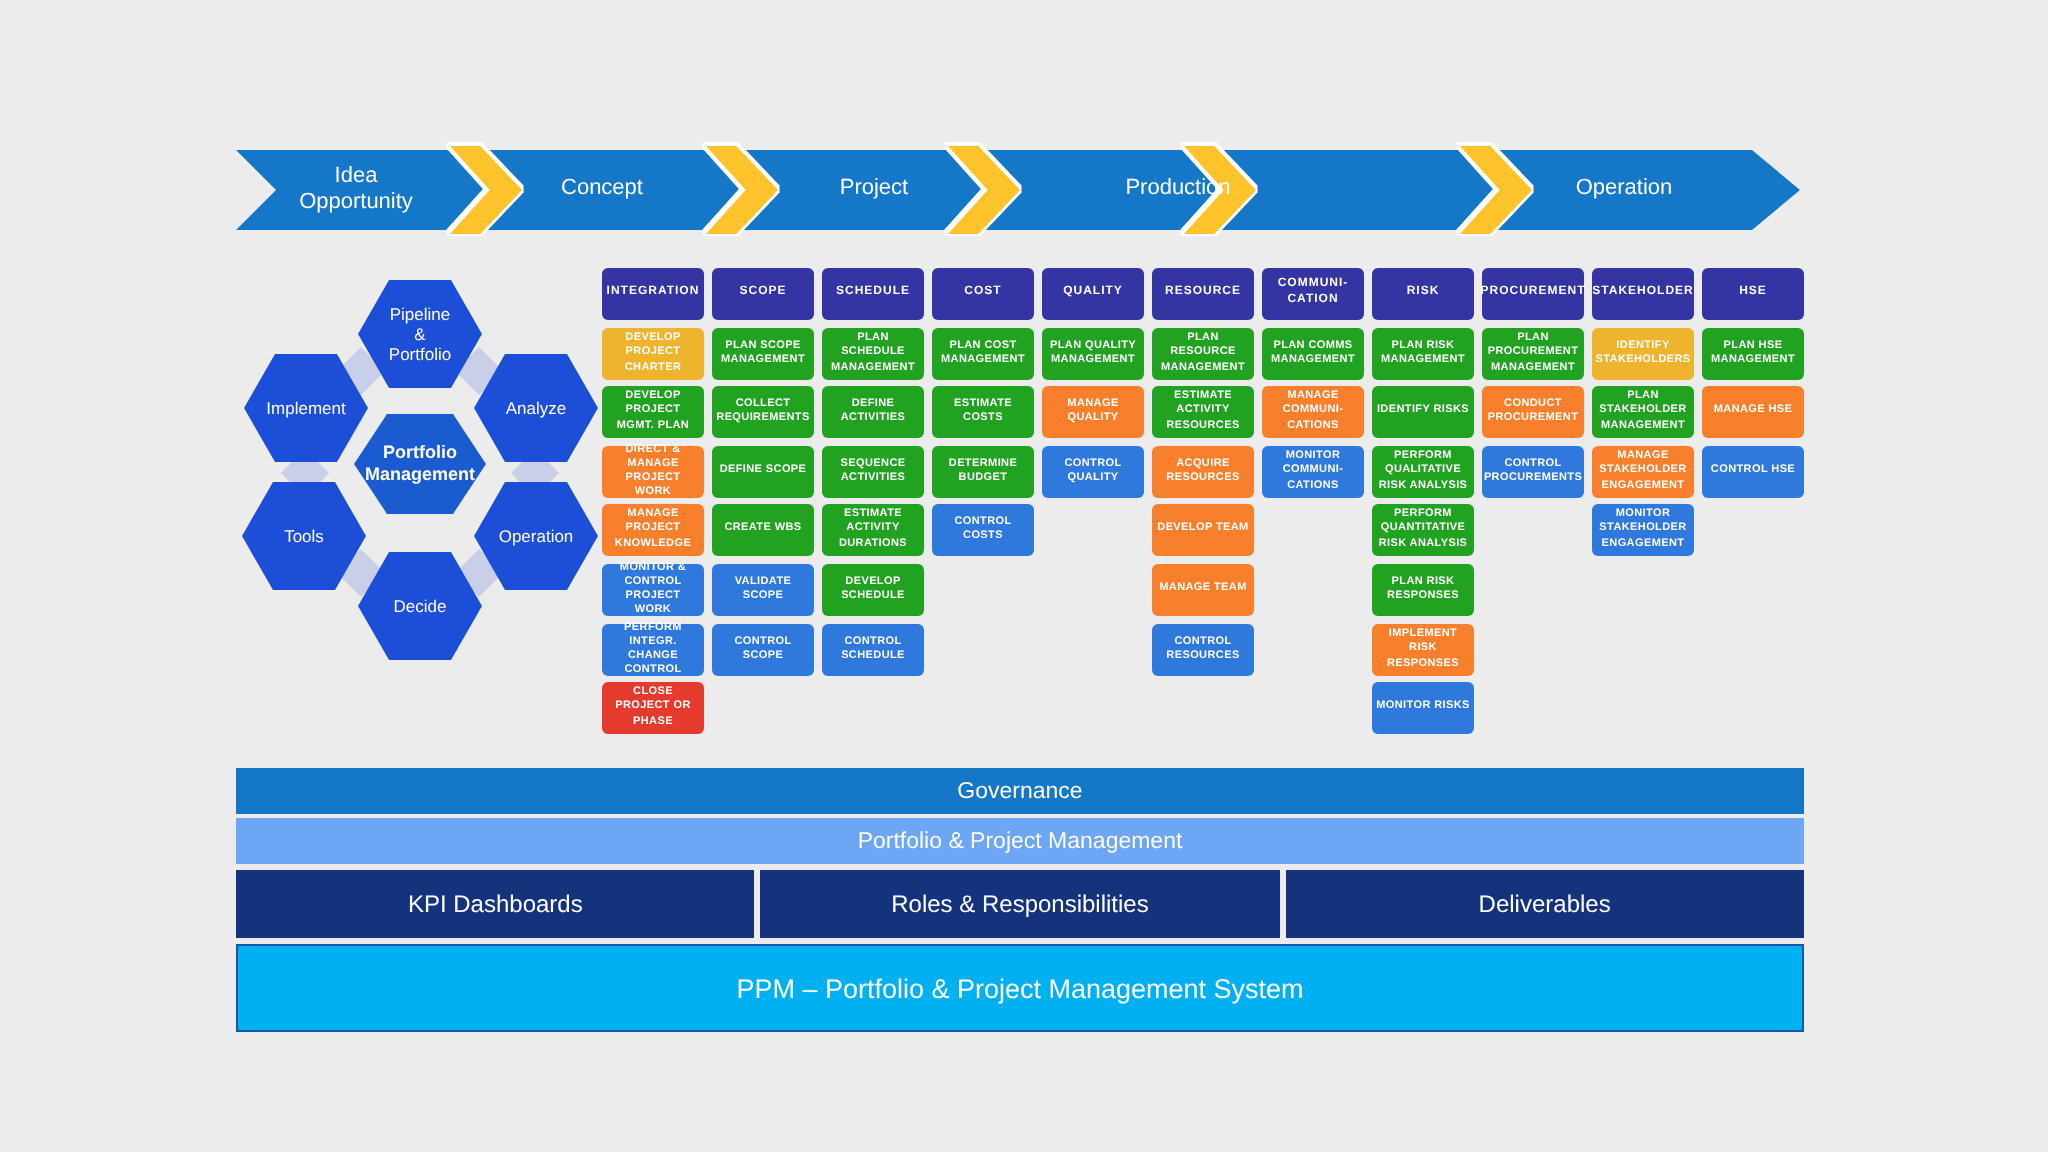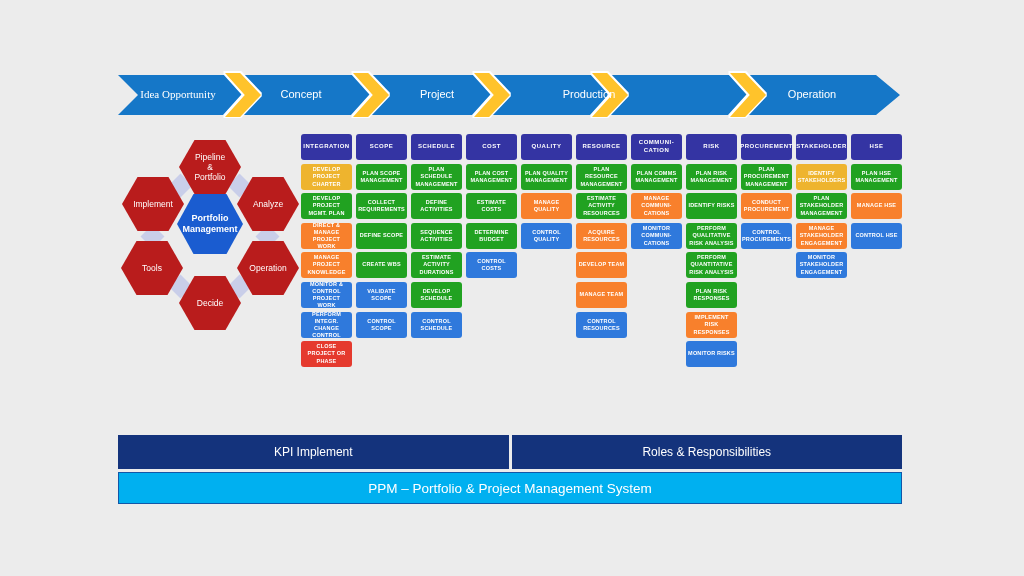--- a/index.html
+++ b/index.html
@@ -4,31 +4,31 @@
 <style>
   * { margin:0; padding:0; box-sizing:border-box; }
   body { background:#d8d8d8; font-family:"Liberation Sans", sans-serif; }
   .stage { position:relative; width:1024px; height:576px; background:#ECECEC; overflow:hidden; }
 
   
   .flow-bar { position:absolute; left:118px; top:75px; width:782px; height:40px; background:#1577C8;
     clip-path: polygon(0 0, calc(100% - 24px) 0, 100% 50%, calc(100% - 24px) 100%, 0 100%, 20px 50%); }
   .phase-label { position:absolute; top:75px; height:40px; display:flex; align-items:center; justify-content:center;
     transform:translateX(-50%); color:#fff; font-size:11px; text-align:center; line-height:1.2; white-space:nowrap; z-index:3; }
-  .phase-label.wrap { white-space:normal; width:76px;font-family:Liberation Serif, serif; }
+  .phase-label.wrap { white-space:normal; width:76px; }
   .chev { position:absolute; top:73px; width:36px; height:44px; z-index:2;
     filter: drop-shadow(1.5px 0 0 #fff) drop-shadow(-1.5px 0 0 #fff) drop-shadow(0 1.5px 0 #fff) drop-shadow(0 -1.5px 0 #fff); }
   .chev-inner { width:100%; height:100%; background:#FFC32B;
     clip-path: polygon(0 0, 42% 0, 100% 50%, 42% 100%, 0 100%, 55% 50%); }
 
   
   .hex { position:absolute; display:flex; align-items:center; justify-content:center; text-align:center;
     color:#fff; clip-path: polygon(25% 0, 75% 0, 100% 50%, 75% 100%, 25% 100%, 0 50%); z-index:2; }
-  .hex-outer { width:62px; height:54px; background:#b91c1c; font-size:8.5px; }
-  .hex-center { left:177px; top:194px; width:66px; height:60px; background:#1A5CD0; font-weight:bold; font-size:9px; }
+  .hex-outer { width:62px; height:54px; background:#1d4ed8; font-size:8.5px; }
+  .hex-center { left:177px; top:207px; width:66px; height:50px; background:#1A5CD0; font-weight:bold; font-size:9px; }
   .hex-center .lbl { width:56px; line-height:1.25; }
   .hex-pipeline { left:179px; top:140px; } .hex-pipeline .lbl { width:38px; line-height:1.2; }
   .hex-analyze  { left:237px; top:177px; }
   .hex-prioritize { left:237px; top:241px; }
   .hex-decide   { left:179px; top:276px; }
   .hex-plan     { left:121px; top:241px; }
   .hex-implement{ left:122px; top:177px; }
   .hex-conn { position:absolute; width:17px; height:17px; background:#C9CEE9; transform:rotate(45deg); z-index:1; }
 
   
@@ -37,21 +37,21 @@
     justify-content:center; text-align:center; font-weight:bold; font-size:5.5px; line-height:1.3;
     text-transform:uppercase; padding:1px 2px; letter-spacing:.2px; }
   .gcell.hdr { font-size:6px; letter-spacing:.5px; }
 
   
   .bar { position:absolute; left:118px; width:784px; display:flex; align-items:center; justify-content:center; color:#fff; }
   .bar-governance { top:384px; height:23px; background:#1577C8; font-size:11.5px; }
   .bar-ppm-layer  { top:409px; height:23px; background:#6CA6F5; font-size:11.5px; }
   .box-row { position:absolute; left:118px; top:435px; width:784px; height:34px; display:flex; gap:3px; }
   .fbox { flex:1; background:#14337C; color:#fff; display:flex; align-items:center; justify-content:center; font-size:12px; }
-  .bar-system { top:472px; height:32px; background:#00B0F0; font-size:13.5px; border:1px solid #1257A8; }
+  .bar-system { top:472px; height:44px; background:#00B0F0; font-size:13.5px; border:1px solid #1257A8; }
 </style>
 </head>
 <body>
 
 <div class="stage">
 
   <div class="flow-bar"></div>
   <div class="chev" style="left:225px">
       <div class="chev-inner"></div>
     </div>
@@ -163,19 +163,22 @@
       <div class="gcell" style="left: 495px; top: 30px; background: rgb(238, 180, 46);">IDENTIFY STAKEHOLDERS</div>
       <div class="gcell" style="left: 495px; top: 59px; background: rgb(33, 162, 33);">PLAN STAKEHOLDER MANAGEMENT</div>
       <div class="gcell" style="left: 495px; top: 89px; background: rgb(248, 128, 44);">MANAGE STAKEHOLDER ENGAGEMENT</div>
       <div class="gcell" style="left: 495px; top: 118px; background: rgb(47, 121, 220);">MONITOR STAKEHOLDER ENGAGEMENT</div>
       <div class="gcell hdr" style="left: 550px; top: 0px; background: rgb(52, 52, 163);">HSE</div>
       <div class="gcell" style="left: 550px; top: 30px; background: rgb(33, 162, 33);">PLAN HSE MANAGEMENT</div>
       <div class="gcell" style="left: 550px; top: 59px; background: rgb(248, 128, 44);">MANAGE HSE</div>
       <div class="gcell" style="left: 550px; top: 89px; background: rgb(47, 121, 220);">CONTROL HSE</div>
     </div>
 
+  <div class="bar bar-governance">Governance</div>
+  <div class="bar bar-ppm-layer">Portfolio &amp; Project Management</div>
   <div class="box-row">
-    <div class="fbox">KPI Implement</div>
+    <div class="fbox">KPI Dashboards</div>
     <div class="fbox">Roles &amp; Responsibilities</div>
+    <div class="fbox">Deliverables</div>
   </div>
   <div class="bar bar-system">PPM – Portfolio &amp; Project Management System</div>
 
 </div>
 
 </body></html>

